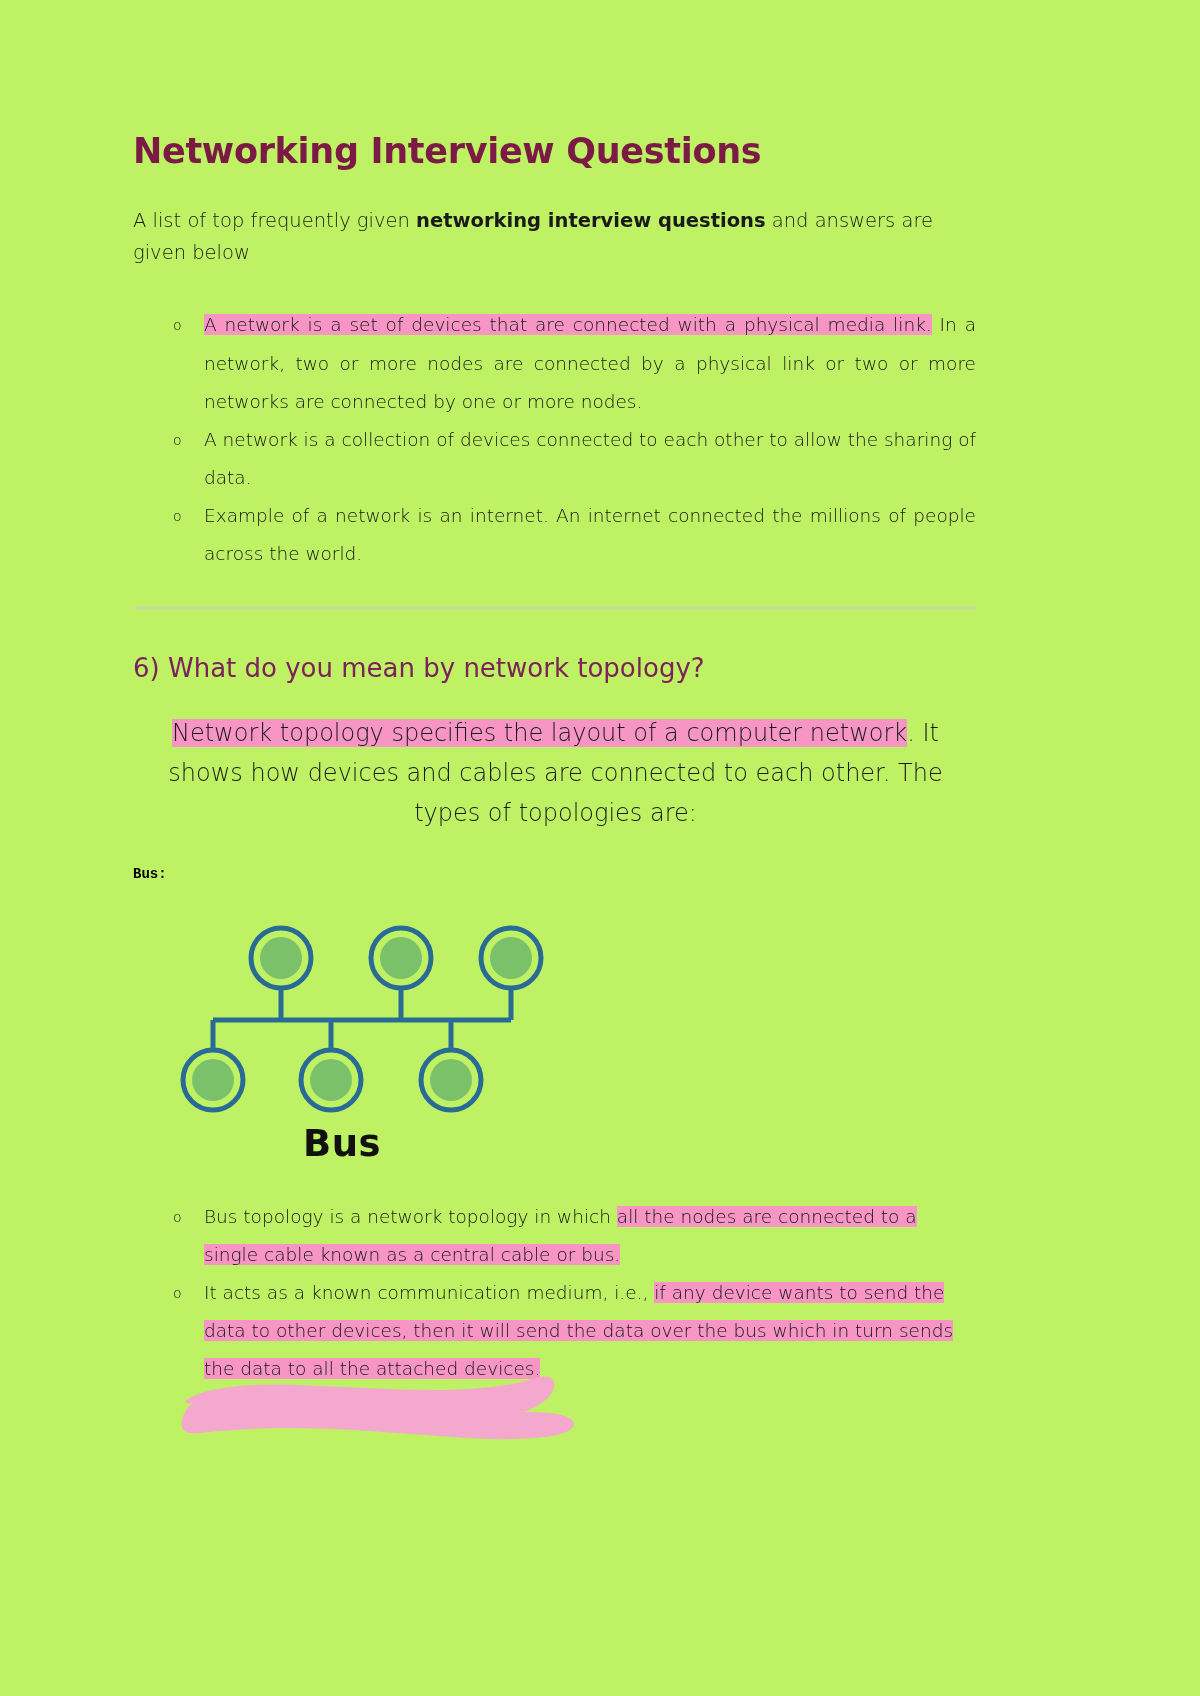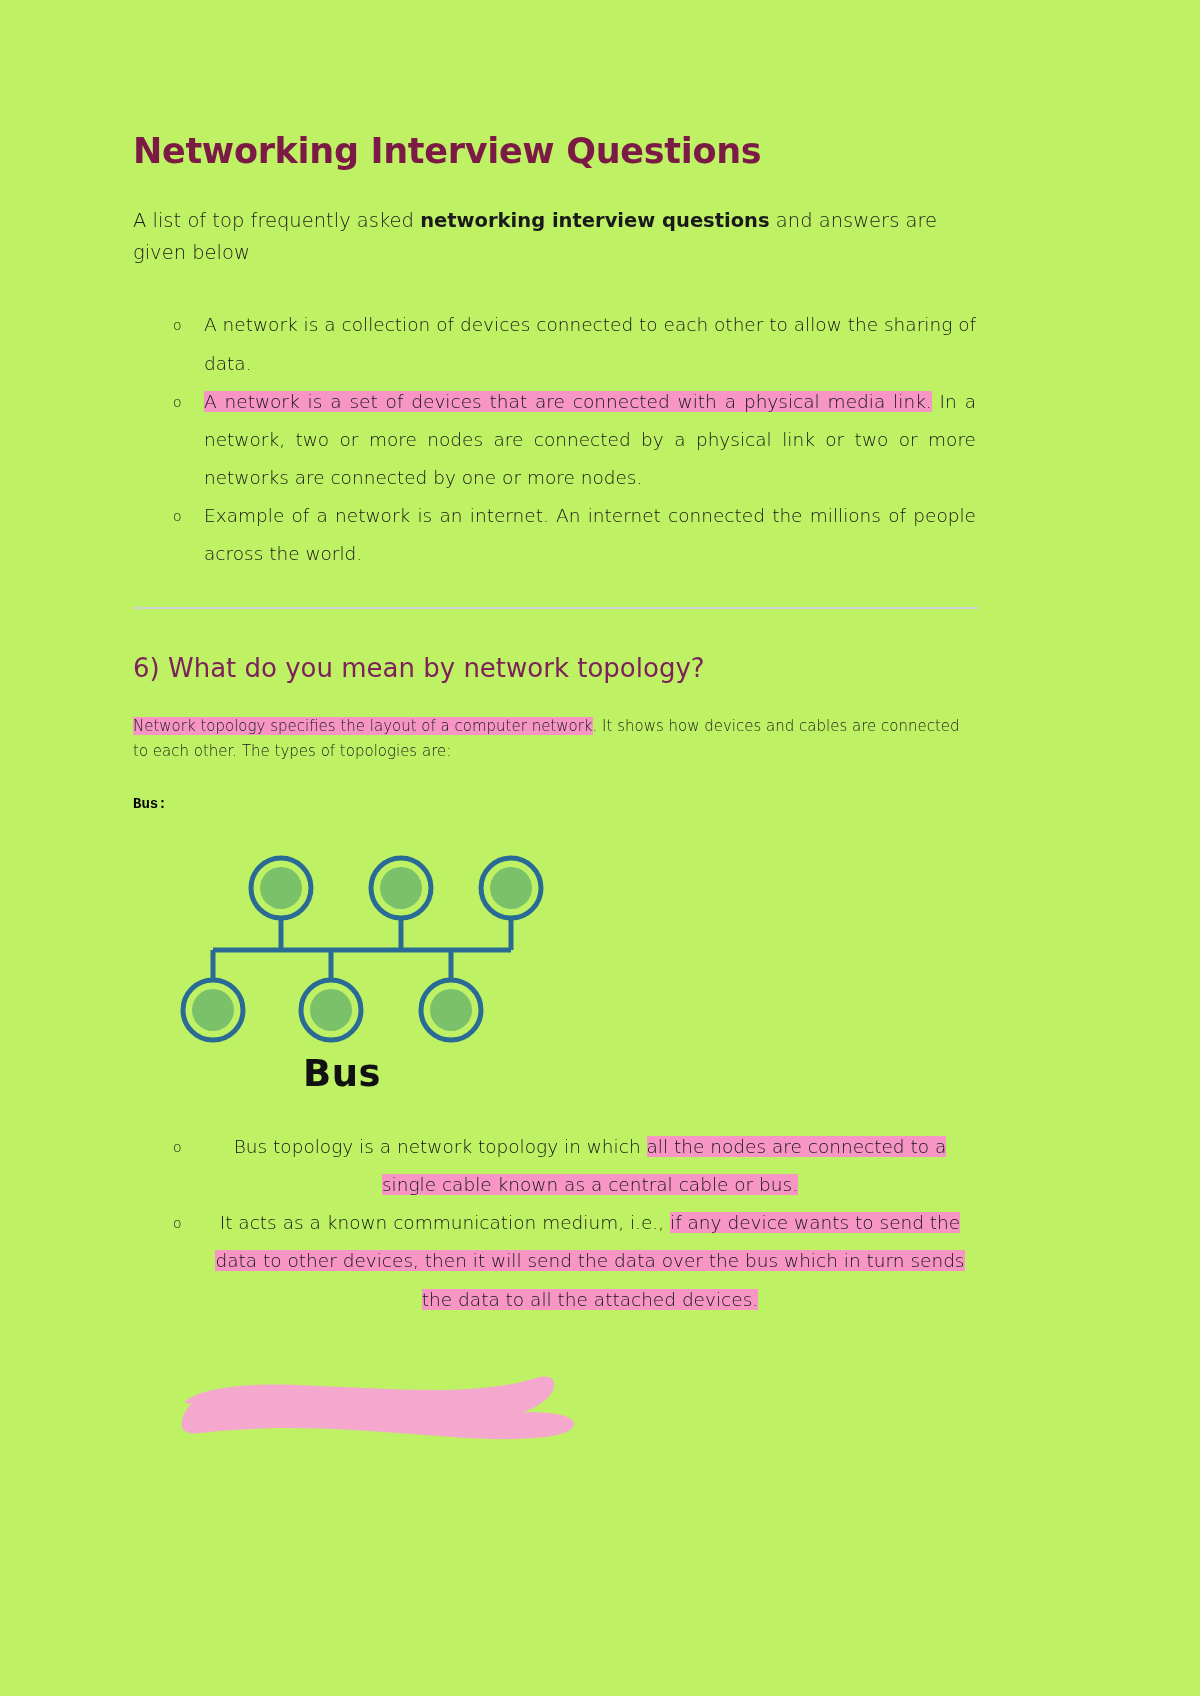--- a/index.html
+++ b/index.html
@@ -57,25 +57,26 @@
     font-size: 26px;
     font-weight: normal;
     color: #7C2159;
     line-height: 1.2;
     margin: 0 0 30px 0;
   }
 
   
   .body-para {
     font-family: "DejaVu Sans", sans-serif;
-    font-size: 15px;
+    font-size: 24px;
     line-height: 1.66;
     color: #1a1a1a;
     margin: 0 0 32px 0;
     font-weight: 300;
+    text-align: center;
   }
   .label-bold {
     font-family: Liberation Mono, monospace;
     font-size: 14px;
     font-weight: bold;
     color: #000;
     margin: 0 0 10px 0;
   }
 
   
@@ -107,21 +108,21 @@
     content: "o";
     position: absolute;
     left: 40px;
     top: 0;
     font-family: "DejaVu Sans", sans-serif;
     font-size: 14px;
     line-height: 2.72;
     color: #141414;
     font-weight: 300;
   }
-  ul.olist.nojust > li { text-align: center; }
+  ul.olist.nojust > li { text-align: left; }
 
   
   .divider {
     height: 2px;
     background: #cfcfcf;
     margin: 34px 0 44px 0;
     width: 100%;
   }
 
   
@@ -153,27 +154,27 @@
 </head>
 <body>
 
 <div class="page">
 
   <div class="content">
 
     <h1 class="doc-title">Networking Interview Questions</h1>
 
     <p class="intro">
-      <span>A list of top frequently asked </span><b>networking interview questions</b><span> and answers are given below</span>
+      <span>A list of top frequently given </span><b>networking interview questions</b><span> and answers are given below</span>
     </p>
 
 
     <ul class="olist">
+      <li><span class="hl">A network is a set of devices that are connected with a physical media link.</span><span> In a network, two or more nodes are connected by a physical link or two or more networks are connected by one or more nodes.</span></li>
       <li><span>A network is a collection of devices connected to each other to allow the sharing of data.</span></li>
-      <li><span class="hl">A network is a set of devices that are connected with a physical media link.</span><span> In a network, two or more nodes are connected by a physical link or two or more networks are connected by one or more nodes.</span></li>
       <li><span>Example of a network is an internet. An internet connected the millions of people across the world.</span></li>
     </ul>
 
     <div class="divider"></div>
 
     <h2 class="qheading">6) What do you mean by network topology?</h2>
 
     <p class="body-para"><span class="hl">Network topology specifies the layout of a computer network</span><span>. It shows how devices and cables are connected to each other. The types of topologies are:</span></p>
 
     <p class="label-bold">Bus:</p>

